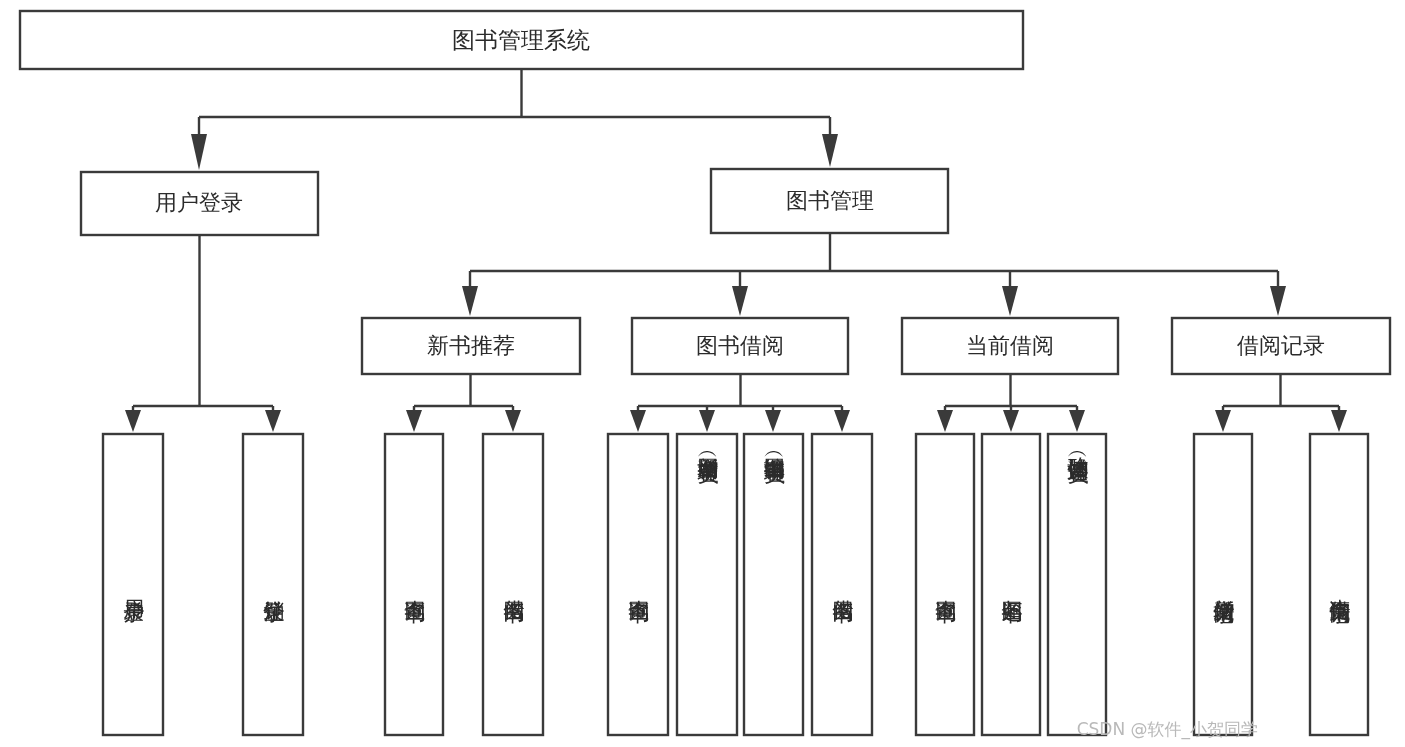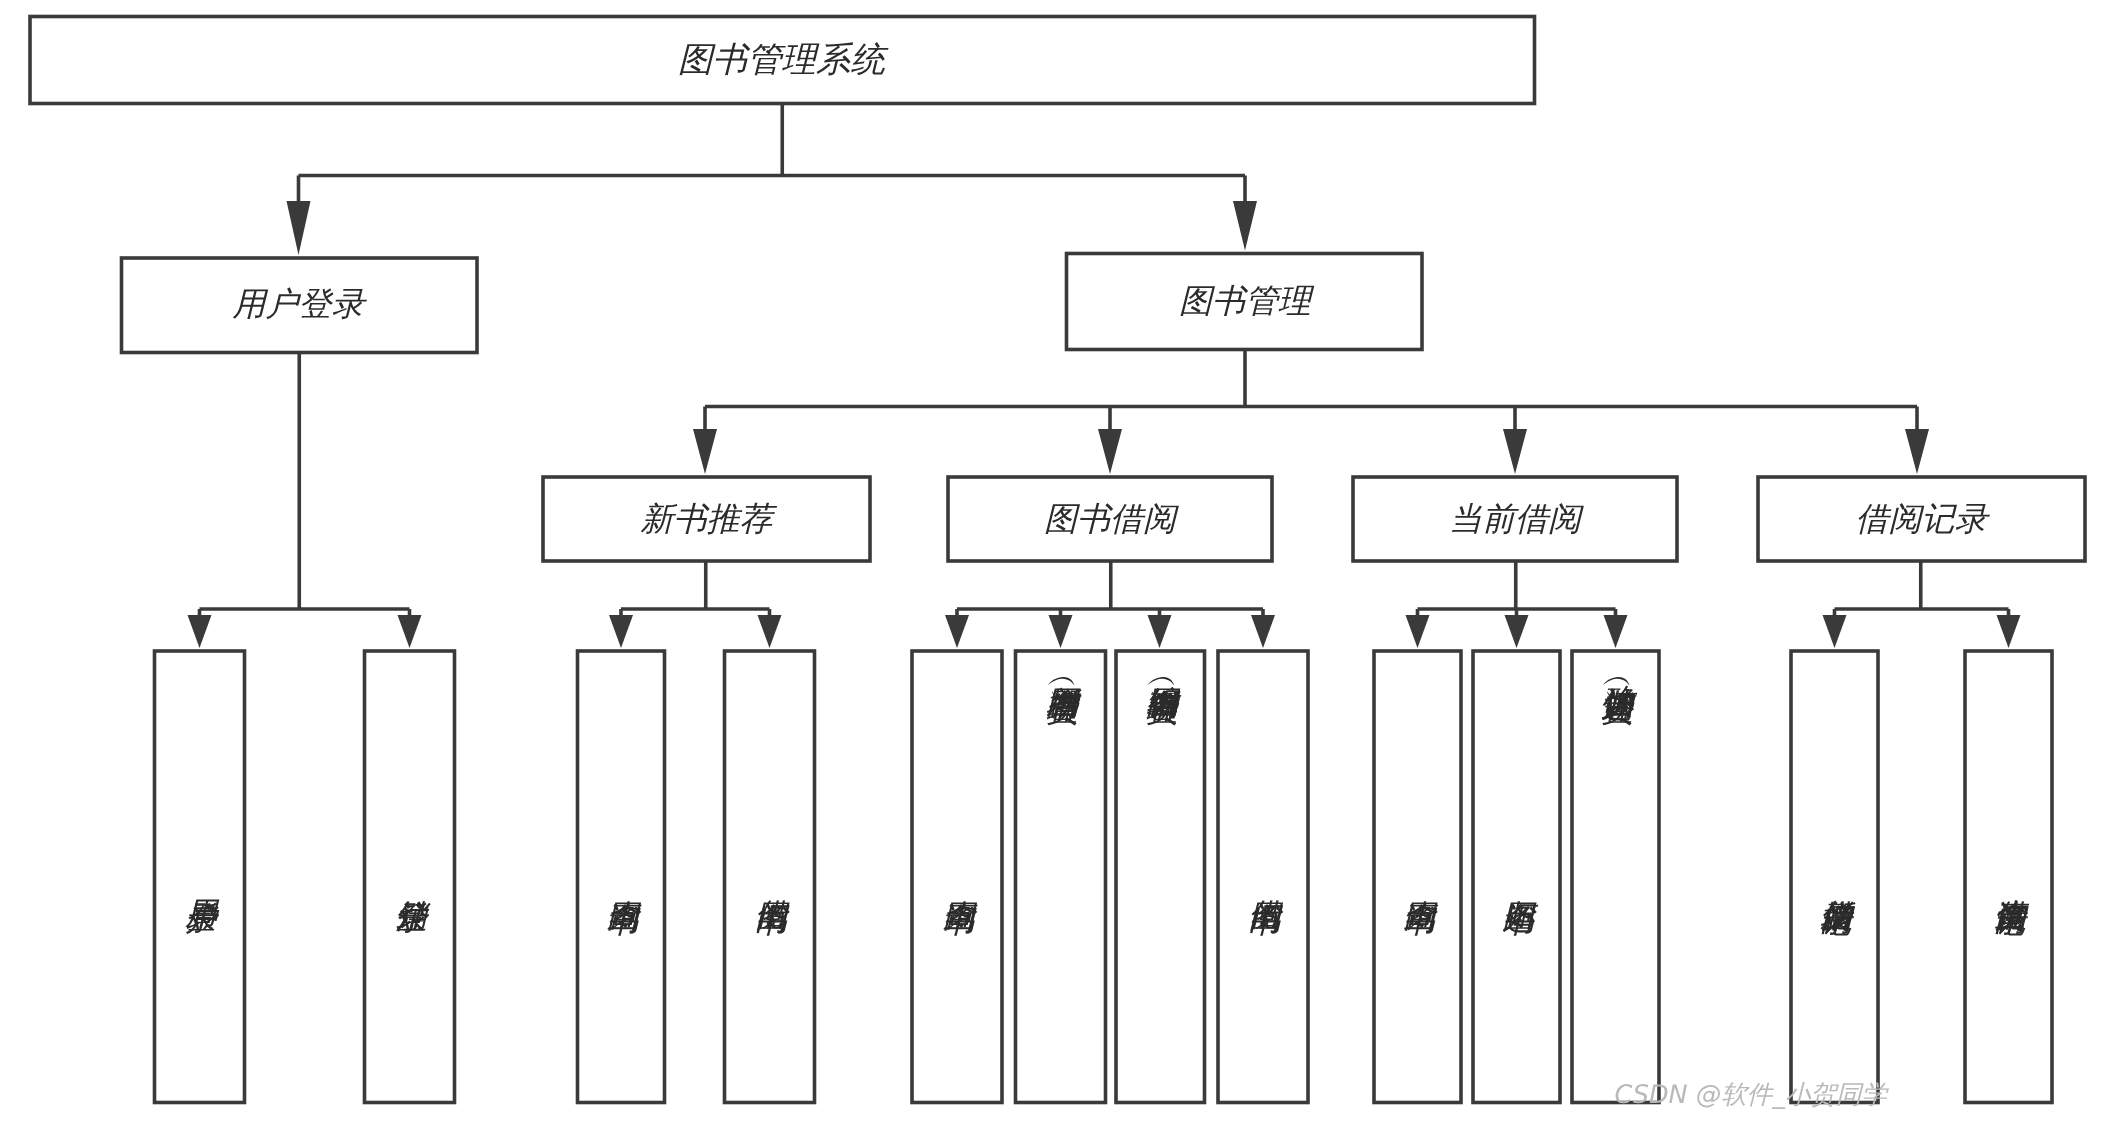--- a/index.html
+++ b/index.html
@@ -11,21 +11,20 @@
     width: 1405px;
     height: 747px;
     font-family: "DejaVu Sans", "Liberation Sans", sans-serif;
     overflow: hidden;
   }
   #diagram-root {
     position: relative;
     width: 1266px;
     height: 747px;
     background: #ffffff;
-    font-style: italic;
   }
   svg.diagram-canvas {
     position: absolute;
     left: 0;
     top: 0;
     width: 1405px;
     height: 747px;
     display: block;
   }
   .node-box {

